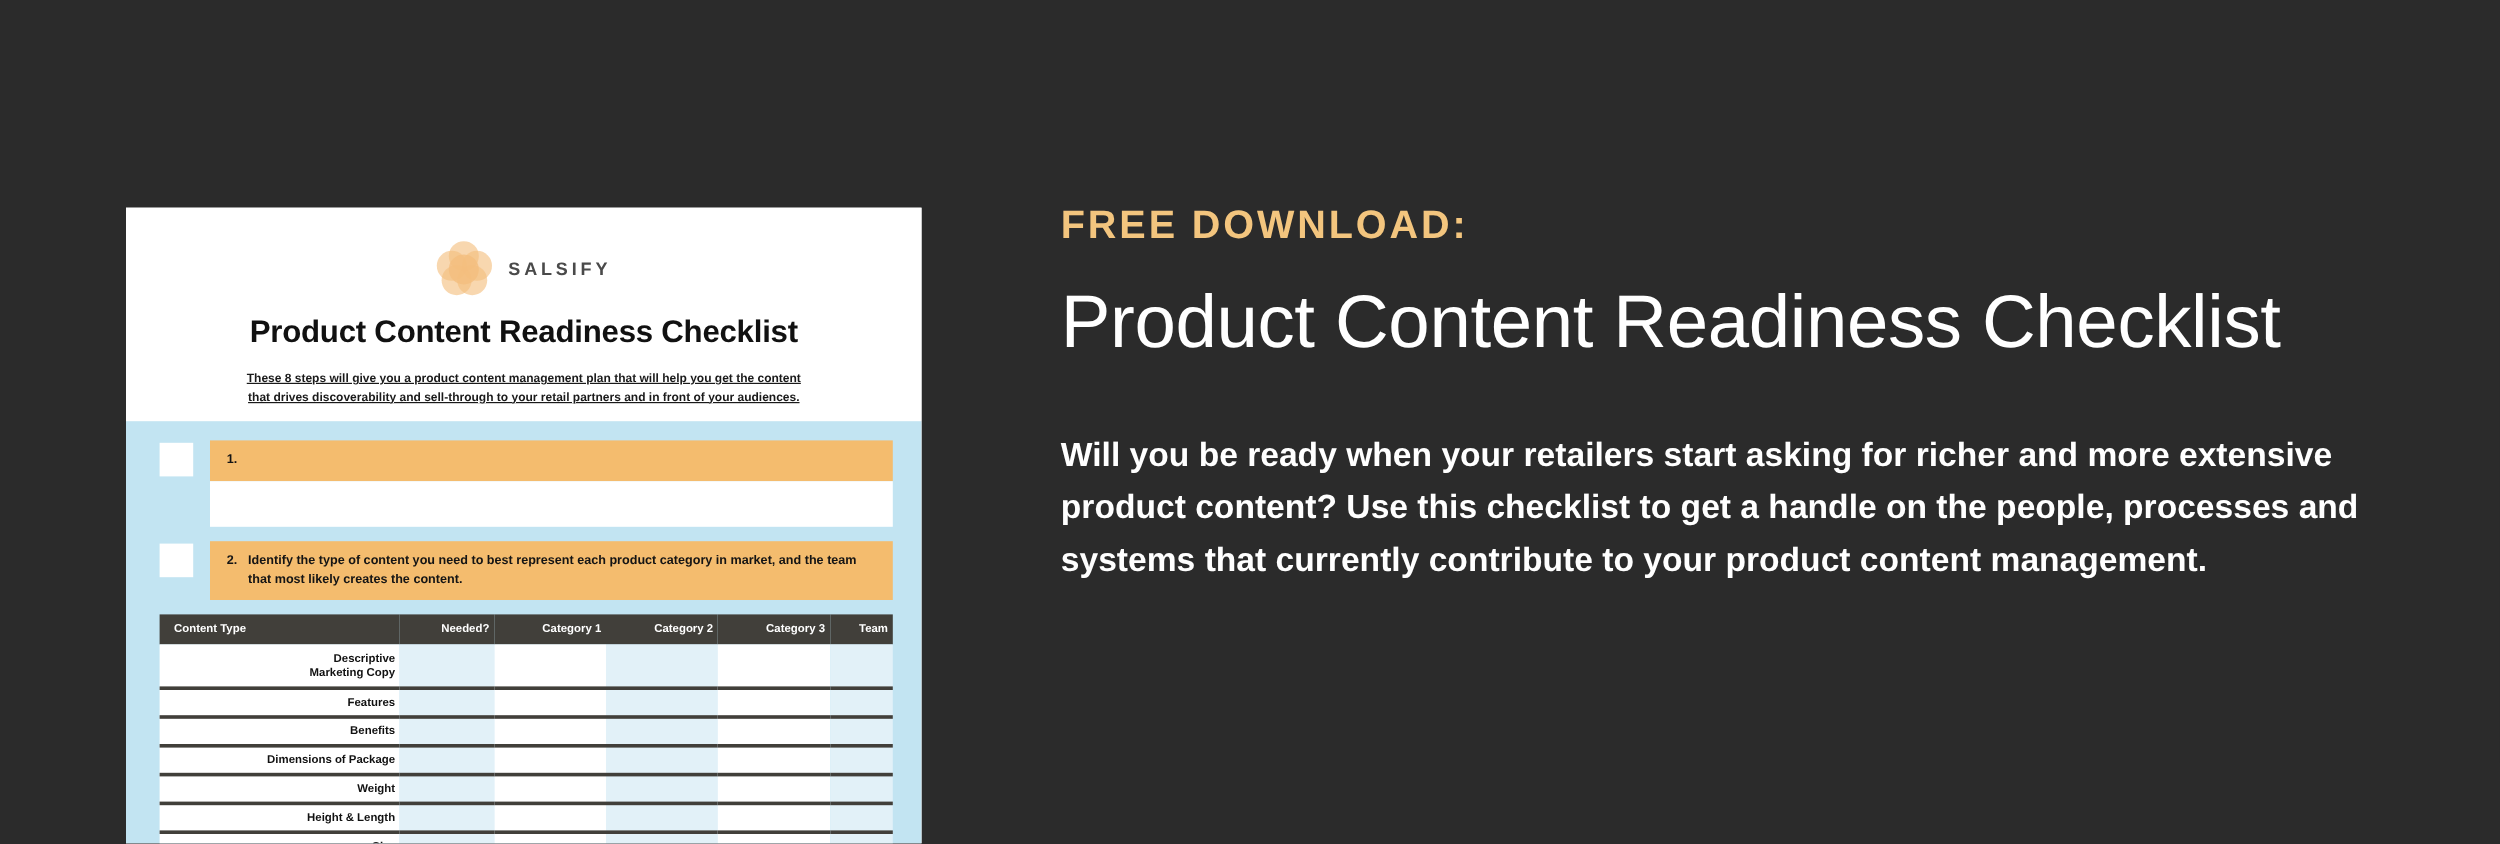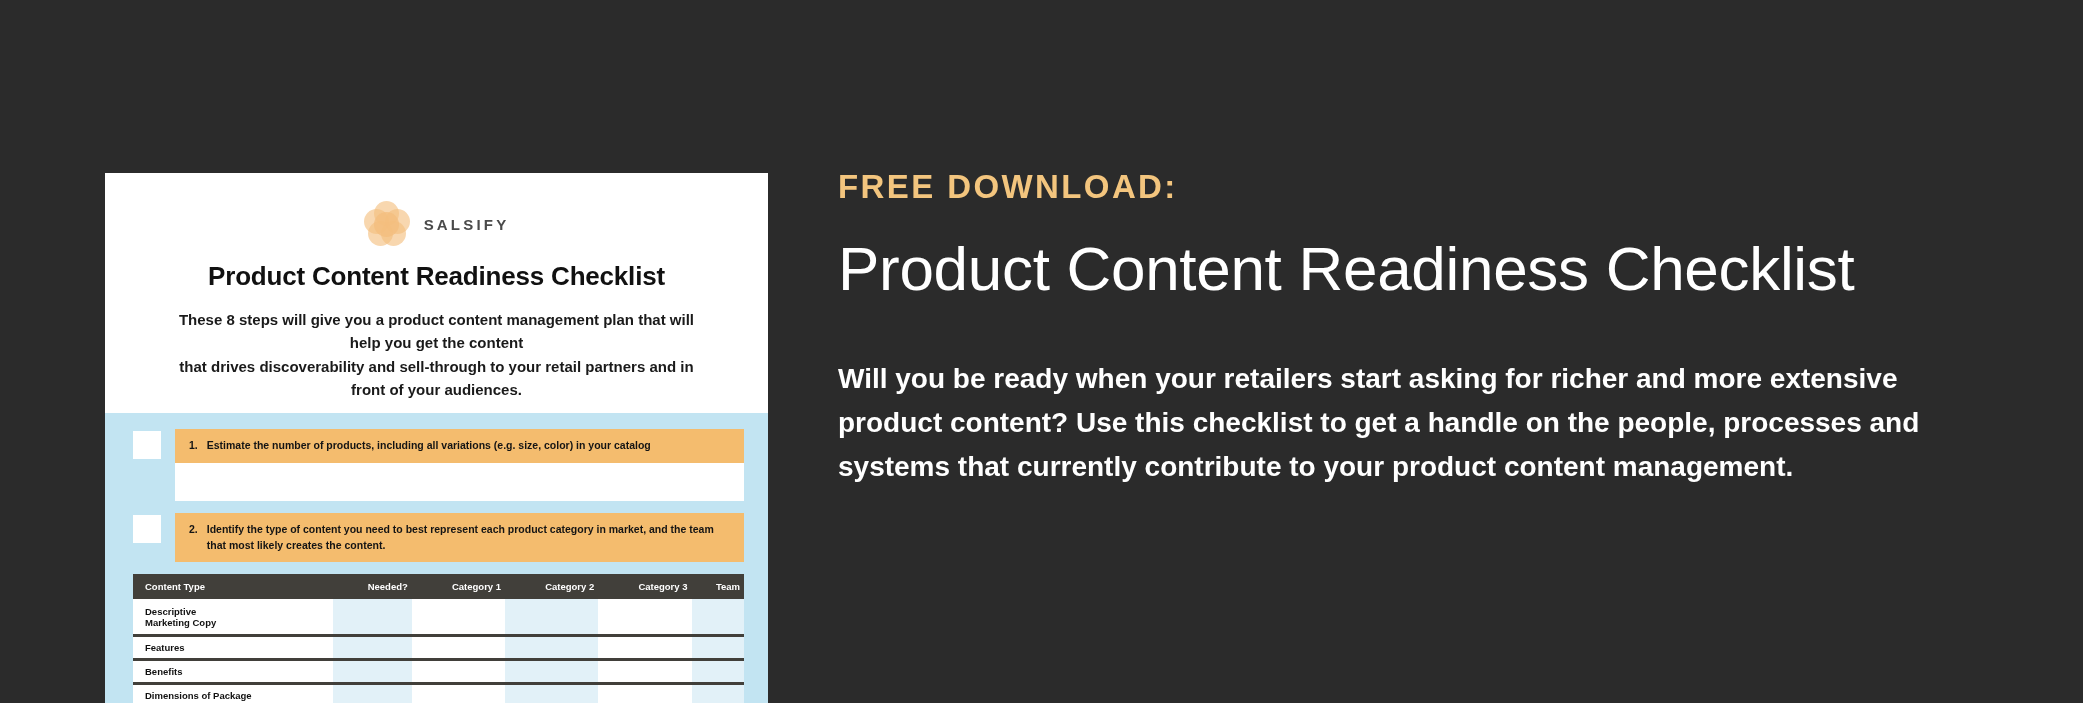--- a/index.html
+++ b/index.html
@@ -31,22 +31,22 @@
   .flower span:nth-child(4){ left:4px;   top:20px; }
   .flower span:nth-child(5){ left:0;     top:7.5px; }
   .flower span:nth-child(6){ left:10.5px;top:10.5px; background:rgba(244,190,126,.78); }
   .logo-word { font-size:15px; font-weight:bold; letter-spacing:3.2px; color:#4a4a4a; }
 
   .doc-title {
     text-align:center; font-size:26px; font-weight:bold; color:#111;
     margin-top:14px; letter-spacing:-.2px;
   }
   .doc-sub {
-    text-align:center; font-size:15px; font-weight:bold; color:#1a1a1a;
-    line-height:1.55; margin:16px auto 0; max-width:530px;
+    text-align:center; font-size:10px; font-weight:bold; color:#1a1a1a;
+    line-height:1.55; margin:16px auto 0; max-width:530px;text-decoration:underline;
   }
 
   .doc-body { background:#c2e4f2; padding:16px 0 0; min-height:330px; }
 
   .check-row { display:flex; align-items:flex-start; padding:0 24px 0 28px; margin-bottom:12px; }
   .checkbox { width:28px; height:28px; background:#ffffff; flex:none; margin-right:14px; margin-top:2px; }
   .check-stack { flex:1; }
   .check-bar {
     background:#f4bc6e; color:#141414; font-size:10.5px; font-weight:bold;
     padding:9px 14px; line-height:1.5; display:flex; gap:9px;
@@ -57,27 +57,27 @@
   .tbl { width:calc(100% - 52px); margin:0 24px 0 28px; border-collapse:collapse; }
   .tbl th {
     background:#413f3a; color:#fff; font-size:9.5px; font-weight:bold;
     padding:7px 4px; text-align:right; white-space:nowrap;
   }
   .tbl th:first-child { text-align:left; padding-left:12px;margin-top:20px; }
   .tbl td {
     background:#ffffff; font-size:9.5px; font-weight:bold; color:#111;
     padding:5px 4px; border-bottom:3px solid #413f3a; height:19px;
   }
-  .tbl td:first-child { padding-left:12px; text-align:left;margin-top:24px; }
+  .tbl td:first-child { padding-left:12px; text-align:right;margin-top:24px; }
   .tbl td.alt { background:#e2f1f8; }
   .tbl tr.tall td { height:36px; vertical-align:middle; }
   .cell-nl { display:block; }
 
   
-  .promo { position:absolute; left:838px; top:168px; width:1180px; }
+  .promo { position:absolute; left:884px; top:168px; width:1180px; }
   .eyebrow {
     color:#f3c57e; font-size:33px; font-weight:bold; letter-spacing:2.4px;
   }
   .promo-title {
     color:#ffffff; font-size:62px; font-weight:400; line-height:1.27;
     margin-top:24px; letter-spacing:-.3px;
   }
   .promo-body {
     color:#ffffff; font-size:28px; font-weight:bold; line-height:1.58;
     margin-top:48px; max-width:1125px;
@@ -110,21 +110,20 @@
       </div>
     </div>
 
     <div class="doc-body">
 
       <div class="check-row">
         <div class="checkbox"></div>
         <div class="check-stack">
           <div class="check-bar">
             <span class="num">1.</span>
-            <span>Estimate the number of products, including all variations (e.g. size, color) in your catalog</span>
           </div>
           <div class="check-write"></div>
         </div>
       </div>
 
       <div class="check-row">
         <div class="checkbox"></div>
         <div class="check-stack">
           <div class="check-bar">
             <span class="num">2.</span>

